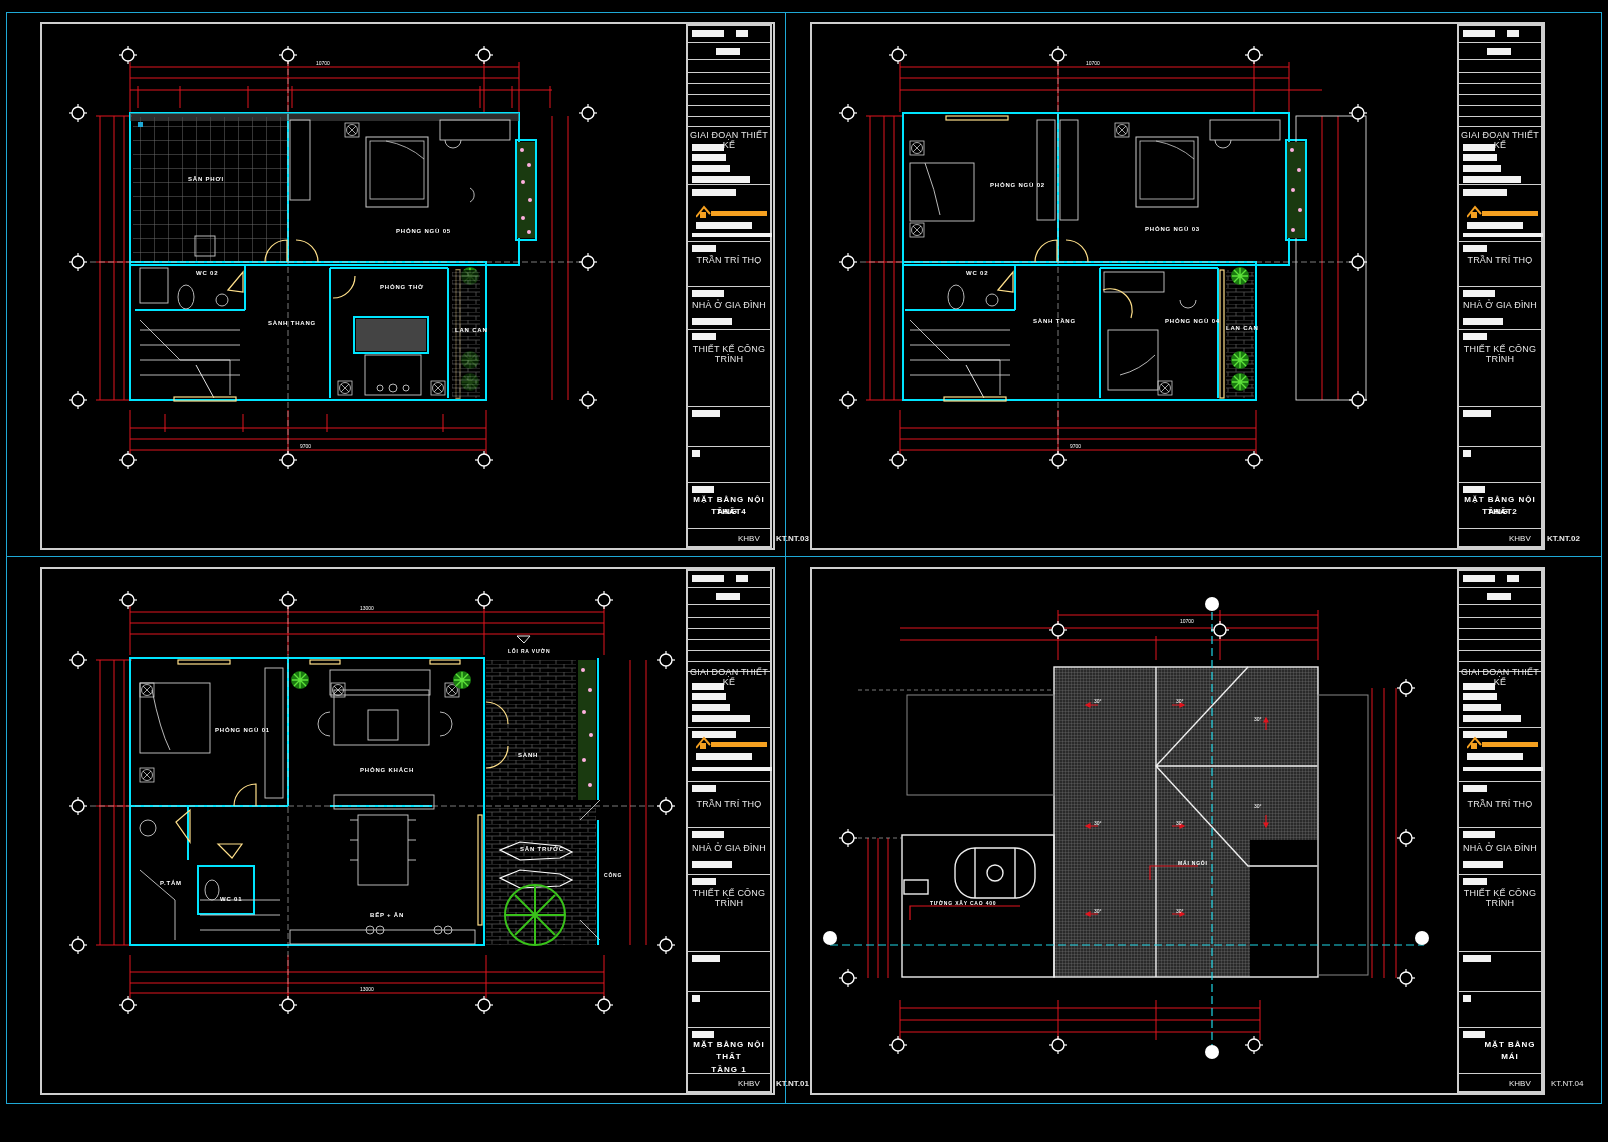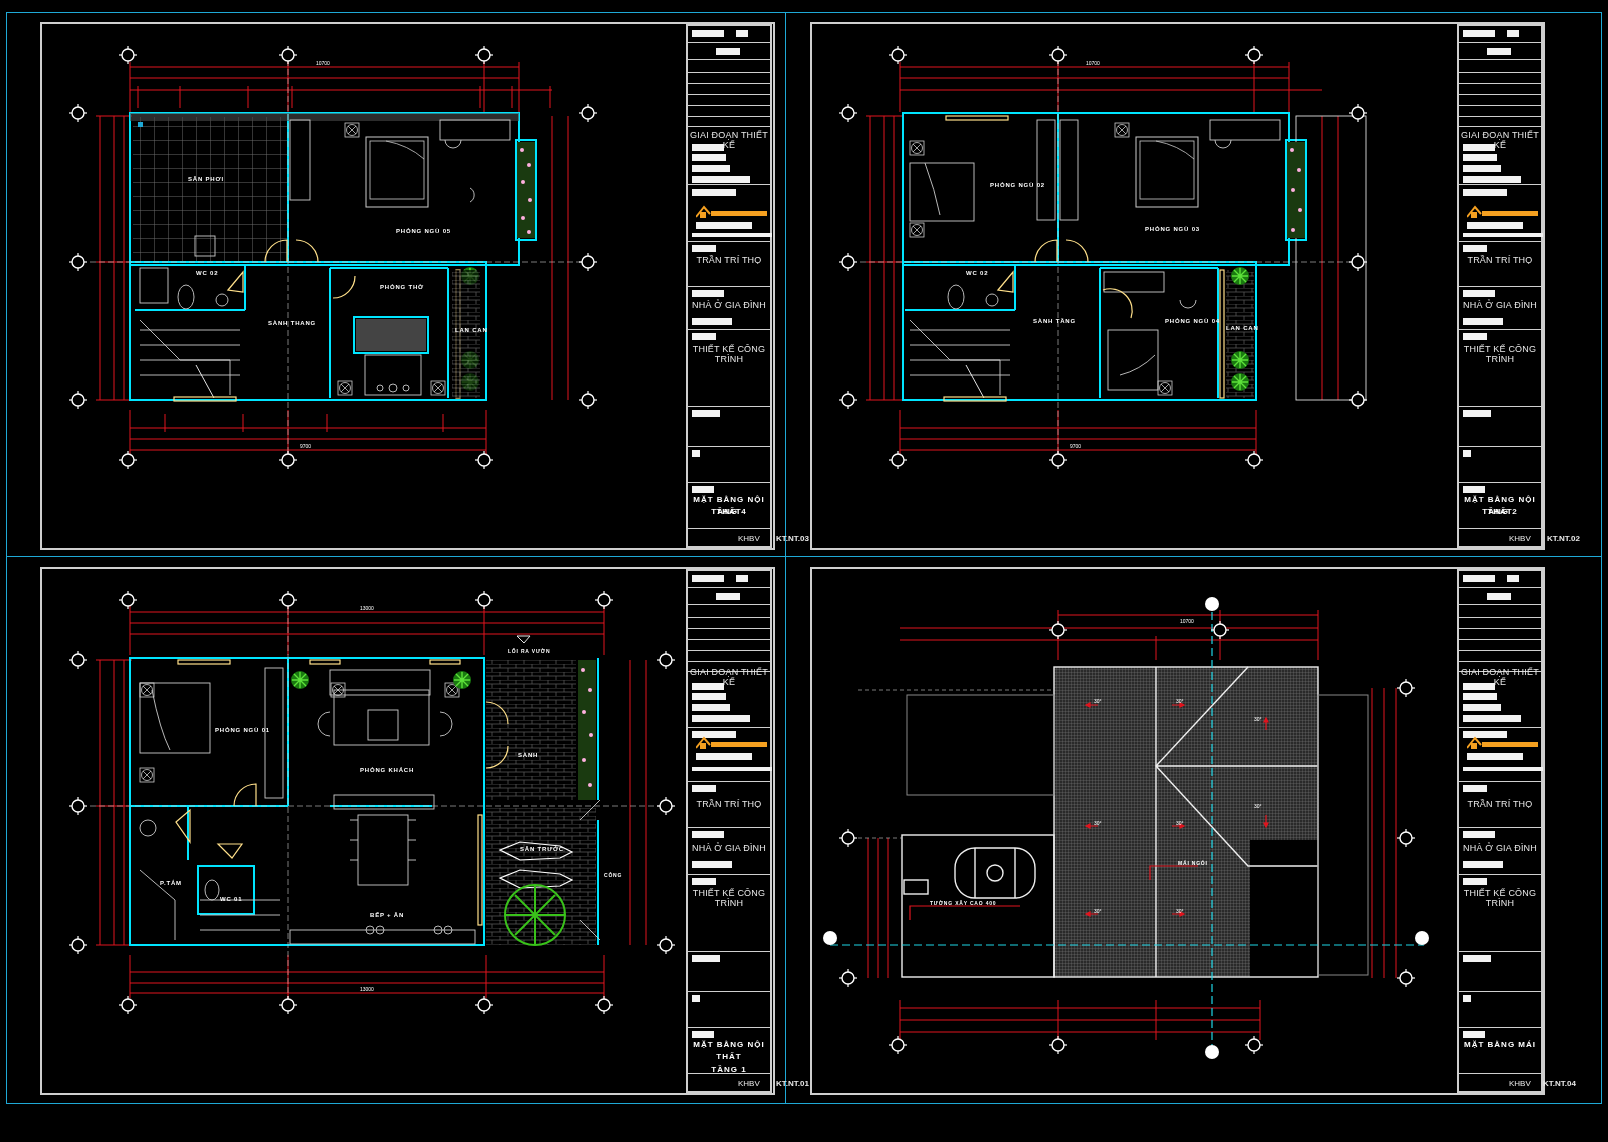--- a/index.html
+++ b/index.html
@@ -724,19 +724,19 @@
     <div class="tb-bar" style="left:4px;top:290px;width:40px;"></div>
     <div class="tb-row" style="top:303px;"></div>
     <div class="tb-bar" style="left:4px;top:307px;width:24px;"></div>
     <div class="tb-text" style="top:317px;">THIẾT KẾ CÔNG TRÌNH</div>
     <div class="tb-row" style="top:380px;"></div>
     <div class="tb-bar" style="left:4px;top:384px;width:28px;"></div>
     <div class="tb-row" style="top:420px;"></div>
     <div class="tb-bar" style="left:4px;top:424px;width:8px;"></div>
     <div class="tb-row" style="top:456px;"></div>
     <div class="tb-bar" style="left:4px;top:460px;width:22px;"></div>
-    <div class="tb-title" style="top:468px;">MẶT BẰNG MÁI</div>
+    <div class="tb-title" style="top:468px;margin-left:20px;">MẶT BẰNG MÁI</div>
     <div class="tb-row" style="top:502px;"></div>
     <div class="tb-code" style="left:6px;top:508px;">KHBV</div>
-    <div class="tb-code" style="left:40px;top:508px;font-weight:bold;">KT.NT.04</div>
+    <div class="tb-code" style="left:48px;top:508px;font-weight:normal;">KT.NT.04</div>
   </div>
 
 </div>
 
 </body></html>

